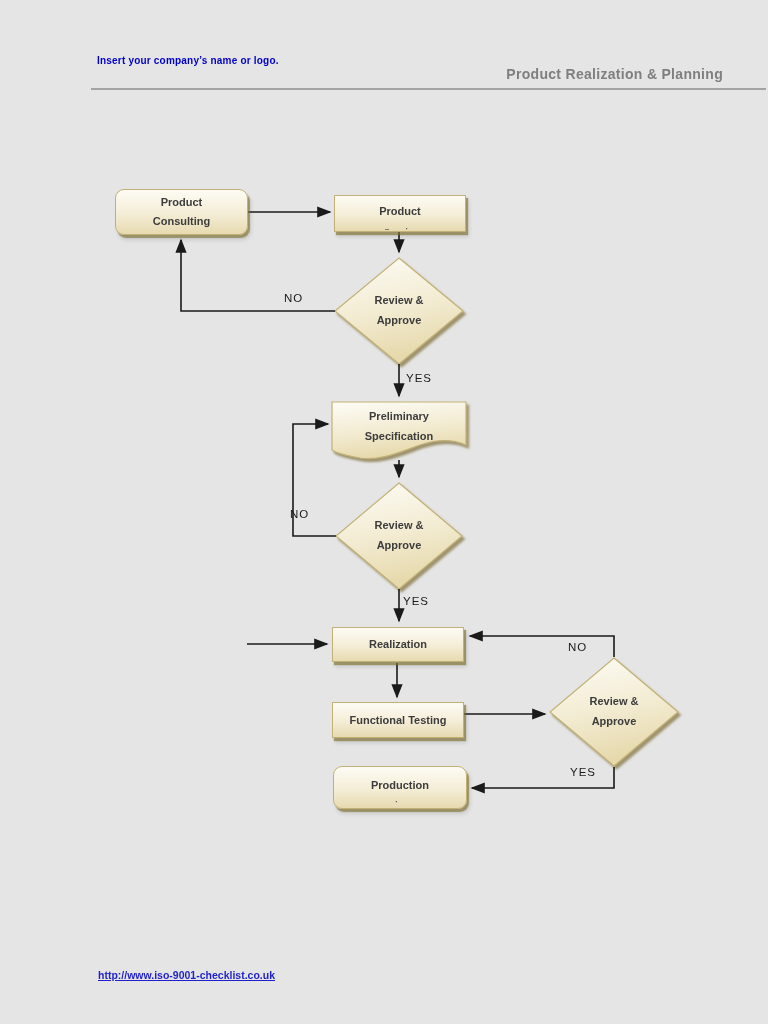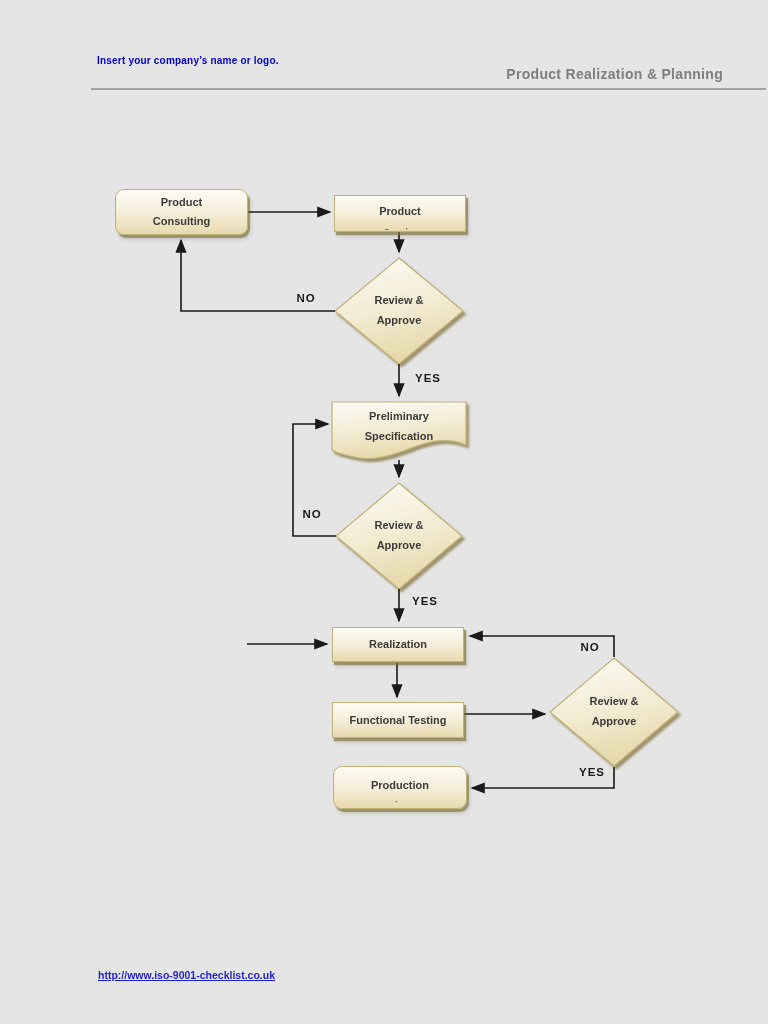--- a/index.html
+++ b/index.html
@@ -39,22 +39,22 @@
     position:absolute;bottom:0;left:0;width:100%;text-align:center;
     font-size:8px;font-weight:bold;color:#5a5a5a;letter-spacing:7px;line-height:6px;
     overflow:hidden;height:5px;
   }
   .shape-label{
     position:absolute;z-index:3;display:flex;align-items:center;justify-content:center;
     font-size:11px;font-weight:bold;color:#3c3c3c;text-align:center;
     white-space:pre-line;line-height:1.8;pointer-events:none;
   }
   .branch-label{
-    position:absolute;z-index:3;width:44px;text-align:center;
-    font-size:11.5px;font-weight:bold;color:#1a1a1a;letter-spacing:1px;
+    position:absolute;z-index:3;width:44px;text-align:left;
+    font-size:11.5px;font-weight:normal;color:#1a1a1a;letter-spacing:1px;
   }
   
   .footer-link{
     position:absolute;left:98px;top:969px;
     font-size:10.5px;color:#1f1fcd;text-decoration:underline;font-weight:bold;
   }
 </style>
 </head>
 <body>
 

